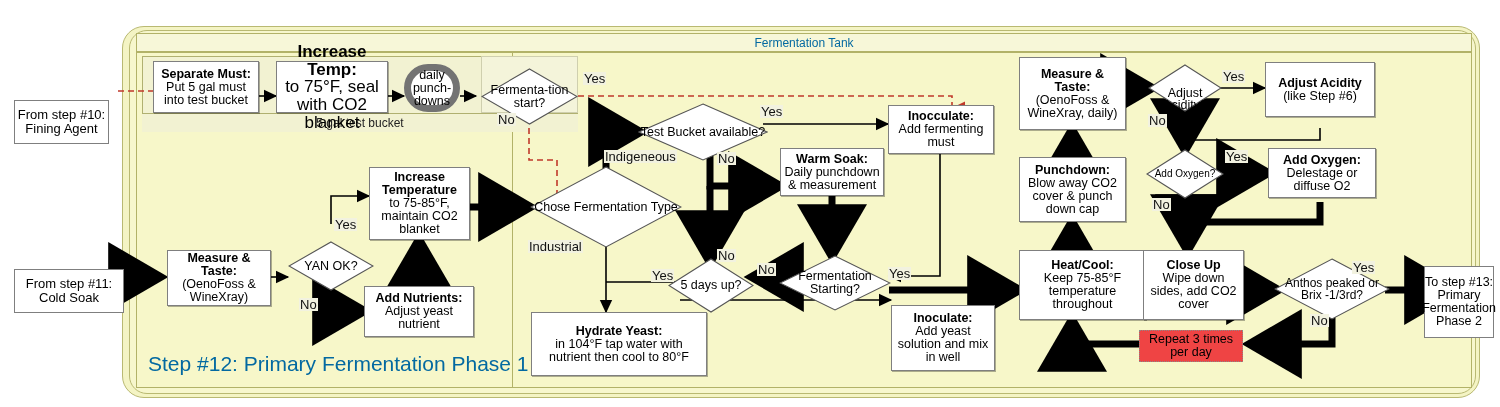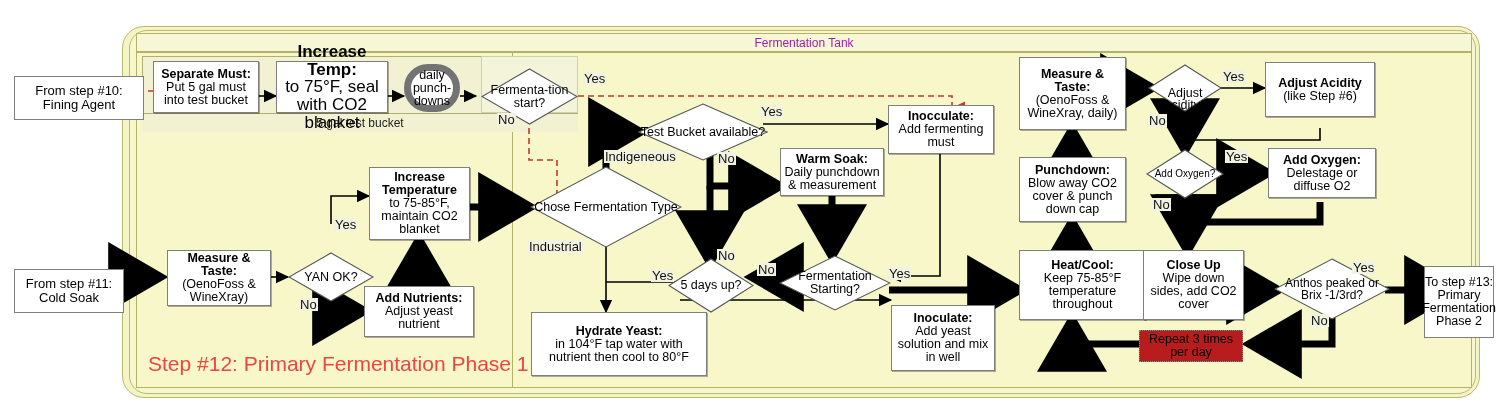--- a/index.html
+++ b/index.html
@@ -6,21 +6,21 @@
   body{width:1500px;height:407px;overflow:hidden;
        font-family:"Liberation Sans","DejaVu Sans",sans-serif;}
   #stage{position:relative;width:1500px;height:407px;}
   svg.layer{position:absolute;left:0;top:0;width:1500px;height:407px;overflow:visible;}
 
   
   .node{position:absolute;box-sizing:border-box;display:flex;align-items:center;
         justify-content:center;text-align:center;line-height:1.04;}
   .proc{background:#ffffff;border:1px solid #7f7f7f;box-shadow:1px 1px 0 rgba(0,0,0,.30);}
   .ext{background:#ffffff;border:1px solid #7f7f7f;}
-  .dotted{background:#b91c1c;border:1px dotted #8a8a8a;}
+  .dotted{background:#ef4444;border:1px dotted #8a8a8a;}
   .round{background:#ffffff;border:7px solid #737373;border-radius:34px;}
   .txt{padding:0 2px;}
   .b{font-weight:bold;}
 
   
   .dia{position:absolute;}
   .dia .shape{position:absolute;left:0;top:0;width:100%;height:100%;}
   .dia .lbl{position:absolute;left:0;top:0;width:100%;height:100%;
             display:flex;align-items:center;justify-content:center;text-align:center;
             line-height:1.02;}
@@ -38,31 +38,31 @@
         border:1px solid #b2b268;}
   .tank-head{position:absolute;box-sizing:border-box;background:#f7f7d8;
         border:1px solid #b2b268;display:flex;align-items:center;justify-content:center;}
   .bucket{position:absolute;box-sizing:border-box;background:#f2f2d2;
         border:1px solid #b0b070;}
   .bucket-cap{position:absolute;box-sizing:border-box;background:#f2f2d2;
         border-top:1px solid #b0b070;display:flex;align-items:center;justify-content:center;}
   .vdiv{position:absolute;background:#b2b268;width:1px;}
   .ghostbox{position:absolute;box-sizing:border-box;border:1px solid #cfcfae;
         background:rgba(255,255,255,.18);}
-  .steplbl{position:absolute;white-space:nowrap;color:#ef4444;}
+  .steplbl{position:absolute;white-space:nowrap;color:#0369a1;}
 </style>
 </head>
 <body>
 
 <div id="stage">
 
   <div class="tank-outer" style="left:122px;top:26px;width:1358px;height:372px;"></div>
   <div class="tank-inner" style="left:129px;top:30px;width:1347px;height:364px;"></div>
   <div class="tank-head" style="left:136px;top:33px;width:1336px;height:19px;">
-    <span style="font-size:12px;color:#a21caf;">Fermentation Tank</span>
+    <span style="font-size:12px;color:#0369a1;">Fermentation Tank</span>
   </div>
   <div class="tank-body" style="left:136px;top:52px;width:1336px;height:336px;"></div>
 
   <div class="vdiv" style="left:512px;top:52px;height:336px;"></div>
 
   <div class="bucket" style="left:142px;top:56px;width:436px;height:76px;"></div>
   <div class="bucket-cap" style="left:142px;top:113px;width:436px;height:19px;">
     <span style="font-size:12px;color:#222;">5 gal test bucket</span>
   </div>
   <div class="ghostbox" style="left:481px;top:56px;width:97px;height:57px;"></div>
@@ -156,21 +156,21 @@
       <path d="M1139,344 L1072,344 L1072,320" marker-end="url(#ahb)"></path>
     </g>
 
     <g stroke="#c0392b" fill="none" stroke-width="1.6" stroke-dasharray="6,4">
       <path d="M118,91 L190,91" marker-end="url(#ahr)"></path>
       <path d="M578,96 L952,96 L952,108" marker-end="url(#ahrd)"></path>
       <path d="M529,118 L529,160 L557,160 L557,196" marker-end="url(#ahrd)"></path>
     </g>
   </svg>
 
-  <div class="node ext txt" style="left:14px;top:76px;width:130px;height:44px;font-size:13px;">
+  <div class="node ext txt" style="left:14px;top:100px;width:95px;height:44px;font-size:13px;">
     <span>From step #10: Fining Agent</span>
   </div>
   <div class="node ext txt" style="left:14px;top:269px;width:110px;height:44px;font-size:13px;">
     <span>From step #11: Cold Soak</span>
   </div>
   <div class="node ext txt" style="left:1424px;top:266px;width:70px;height:72px;font-size:12.5px;">
     <span>To step #13: Primary Fermentation Phase 2</span>
   </div>
 
   <div class="node proc" style="left:153px;top:61px;width:106px;height:52px;font-size:12.5px;">
@@ -243,21 +243,21 @@
 
   <div class="dia" style="left:481px;top:68px;width:97px;height:57px;">
     <svg class="shape" viewBox="0 0 97 57" preserveAspectRatio="none">
       <polygon points="48.5,1 96,28.5 48.5,56 1,28.5" fill="#ffffff" stroke="#555" stroke-width="1.1"></polygon>
     </svg>
     <div class="lbl" style="font-size:12.5px;">
       <span>Fermenta-tion start?</span>
     </div>
   </div>
 
-  <div class="dia" style="left:288px;top:252px;width:86px;height:50px;">
+  <div class="dia" style="left:288px;top:241px;width:86px;height:50px;">
     <svg class="shape" viewBox="0 0 86 50" preserveAspectRatio="none">
       <polygon points="43,1 85,25 43,49 1,25" fill="#ffffff" stroke="#555" stroke-width="1.1"></polygon>
     </svg>
     <div class="lbl" style="font-size:12.5px;">
       <span>YAN OK?</span>
     </div>
   </div>
 
   <div class="dia" style="left:530px;top:166px;width:152px;height:82px;">
     <svg class="shape" viewBox="0 0 152 82" preserveAspectRatio="none">

